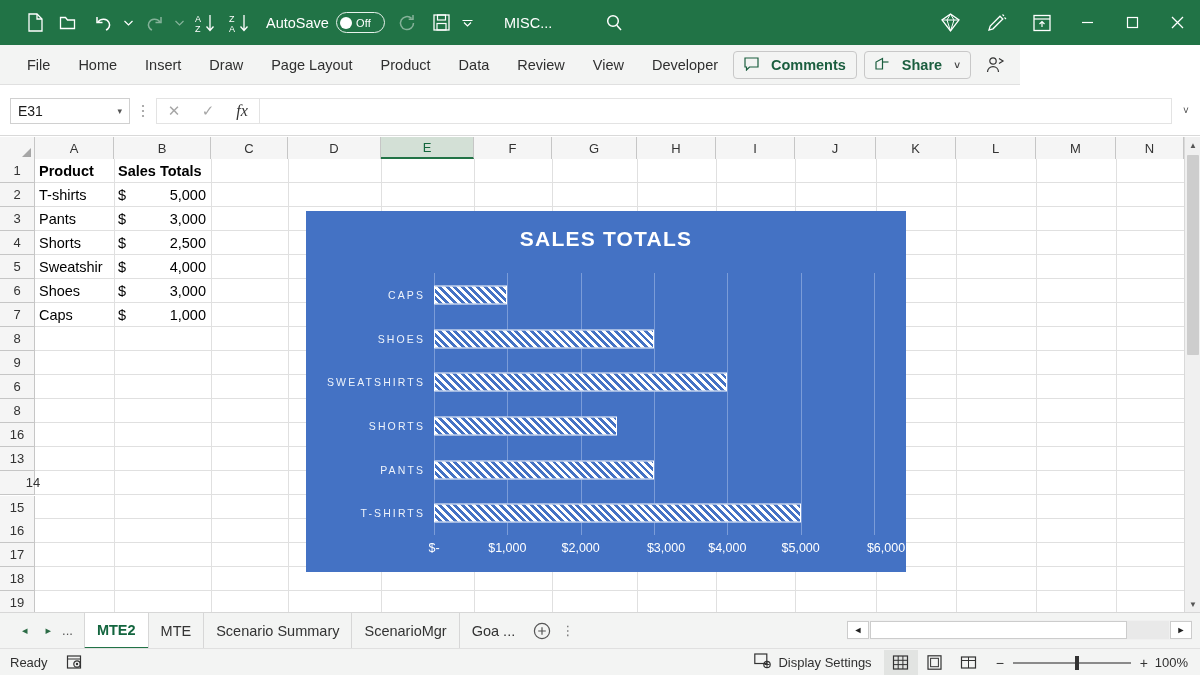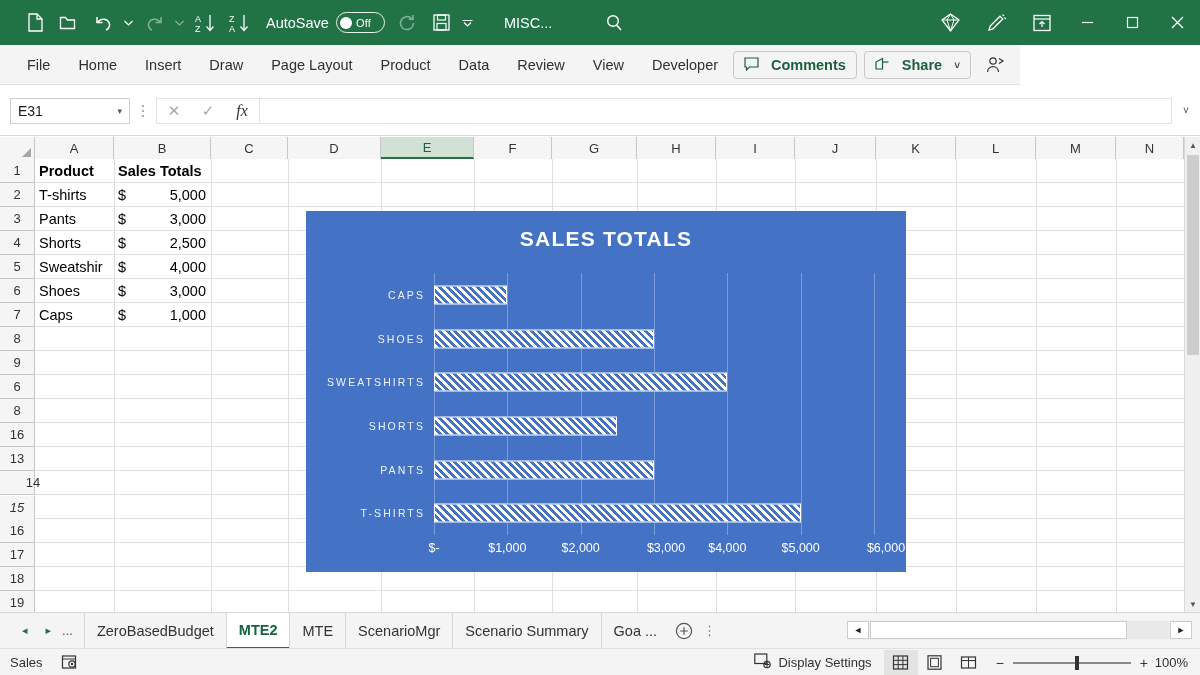--- a/index.html
+++ b/index.html
@@ -391,21 +391,21 @@
         <div class="rh" style="top: 96px;">5</div>
         <div class="rh" style="top: 120px;">6</div>
         <div class="rh" style="top: 144px;">7</div>
         <div class="rh" style="top: 168px;">8</div>
         <div class="rh" style="top: 192px;">9</div>
         <div class="rh" style="top: 216px;">6</div>
         <div class="rh" style="top: 240px;">8</div>
         <div class="rh" style="top: 264px;">16</div>
         <div class="rh" style="top: 288px;">13</div>
         <div class="rh" style="top: 312px; padding-left: 32px;">14</div>
-        <div class="rh" style="top: 337px; font-style: italic;">15</div>
+        <div class="rh" style="top: 337px;">15</div>
         <div class="rh" style="top: 360px;">16</div>
         <div class="rh" style="top: 384px;">17</div>
         <div class="rh" style="top: 408px;">18</div>
         <div class="rh" style="top: 432px;">19</div>
       </div>
     <div class="cells" id="cells">
         <div class="gl-v" style="left: 79px;"></div>
         <div class="gl-v" style="left: 176px;"></div>
         <div class="gl-v" style="left: 253px;"></div>
         <div class="gl-v" style="left: 346px;"></div>
@@ -510,46 +510,45 @@
       </div>
   </div>
 
   <div class="sheetbar">
     <div class="nav-arrows">
       <span>◂</span>
       <span>▸</span>
     </div>
     <span class="nav-dots">...</span>
     <div class="tabs" id="sheettabs">
-        <div class="stab">ZeroBasedBudget</div>
         <div class="stab active">MTE2</div>
         <div class="stab">MTE</div>
+        <div class="stab">Scenario Summary</div>
         <div class="stab">ScenarioMgr</div>
-        <div class="stab">Scenario Summary</div>
         <div class="stab">Goa ...</div>
       </div>
     <div class="addsheet">
       <svg width="18" height="18" viewBox="0 0 18 18">
           <circle cx="9" cy="9" r="7.6" fill="none" stroke="#555" stroke-width="1.2"></circle>
           <path d="M9 5.2v7.6M5.2 9h7.6" stroke="#555" stroke-width="1.2"></path>
         </svg>
     </div>
     <span class="tabdots">⋮</span>
   </div>
 
   <div class="hsb">
     <div class="harrow">◄</div>
     <div class="htrack">
       <div class="hthumb"></div>
     </div>
     <div class="harrow">►</div>
   </div>
 
   <div class="statusbar">
-    <span class="sb-ready">Sales</span>
+    <span class="sb-ready">Ready</span>
     <span class="sb-icon">
       <svg width="17" height="17" viewBox="0 0 17 17">
           <rect x="1.5" y="2" width="13" height="12" fill="none" stroke="#333" stroke-width="1.2"></rect>
           <path d="M1.5 5h13" stroke="#333" stroke-width="1"></path>
           <circle cx="11" cy="10" r="3.2" fill="none" stroke="#333" stroke-width="1.2"></circle>
           <circle cx="11" cy="10" r="1.2" fill="#333"></circle>
         </svg>
     </span>
 
     <div class="sb-right">

